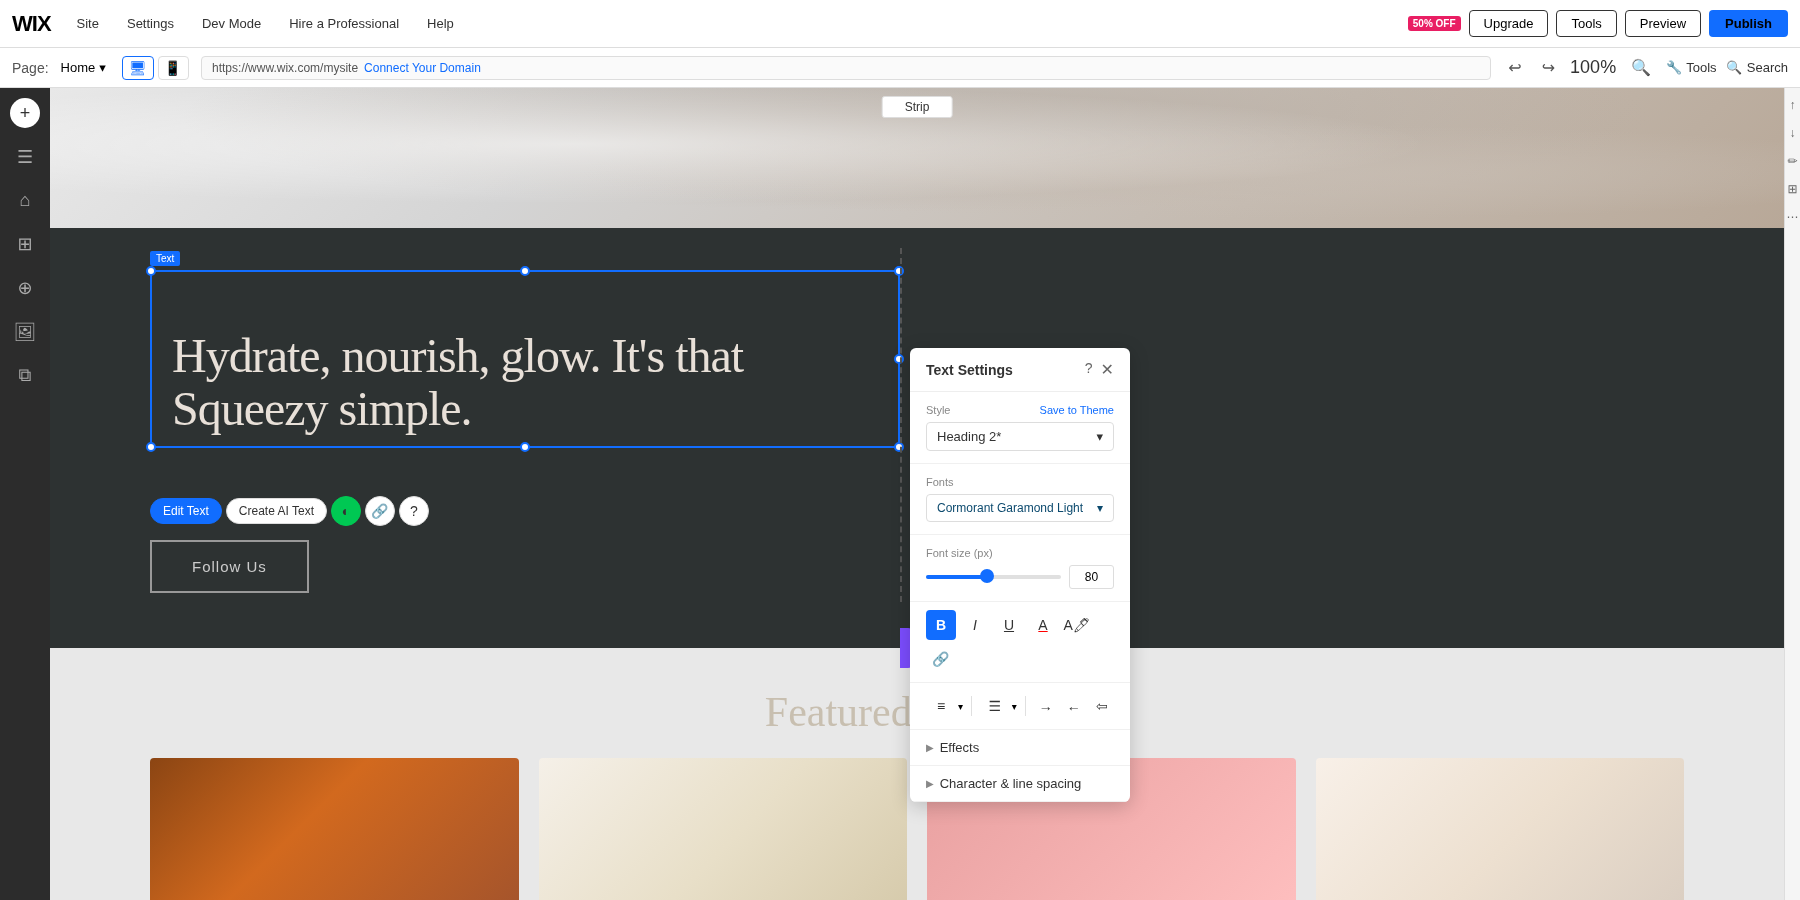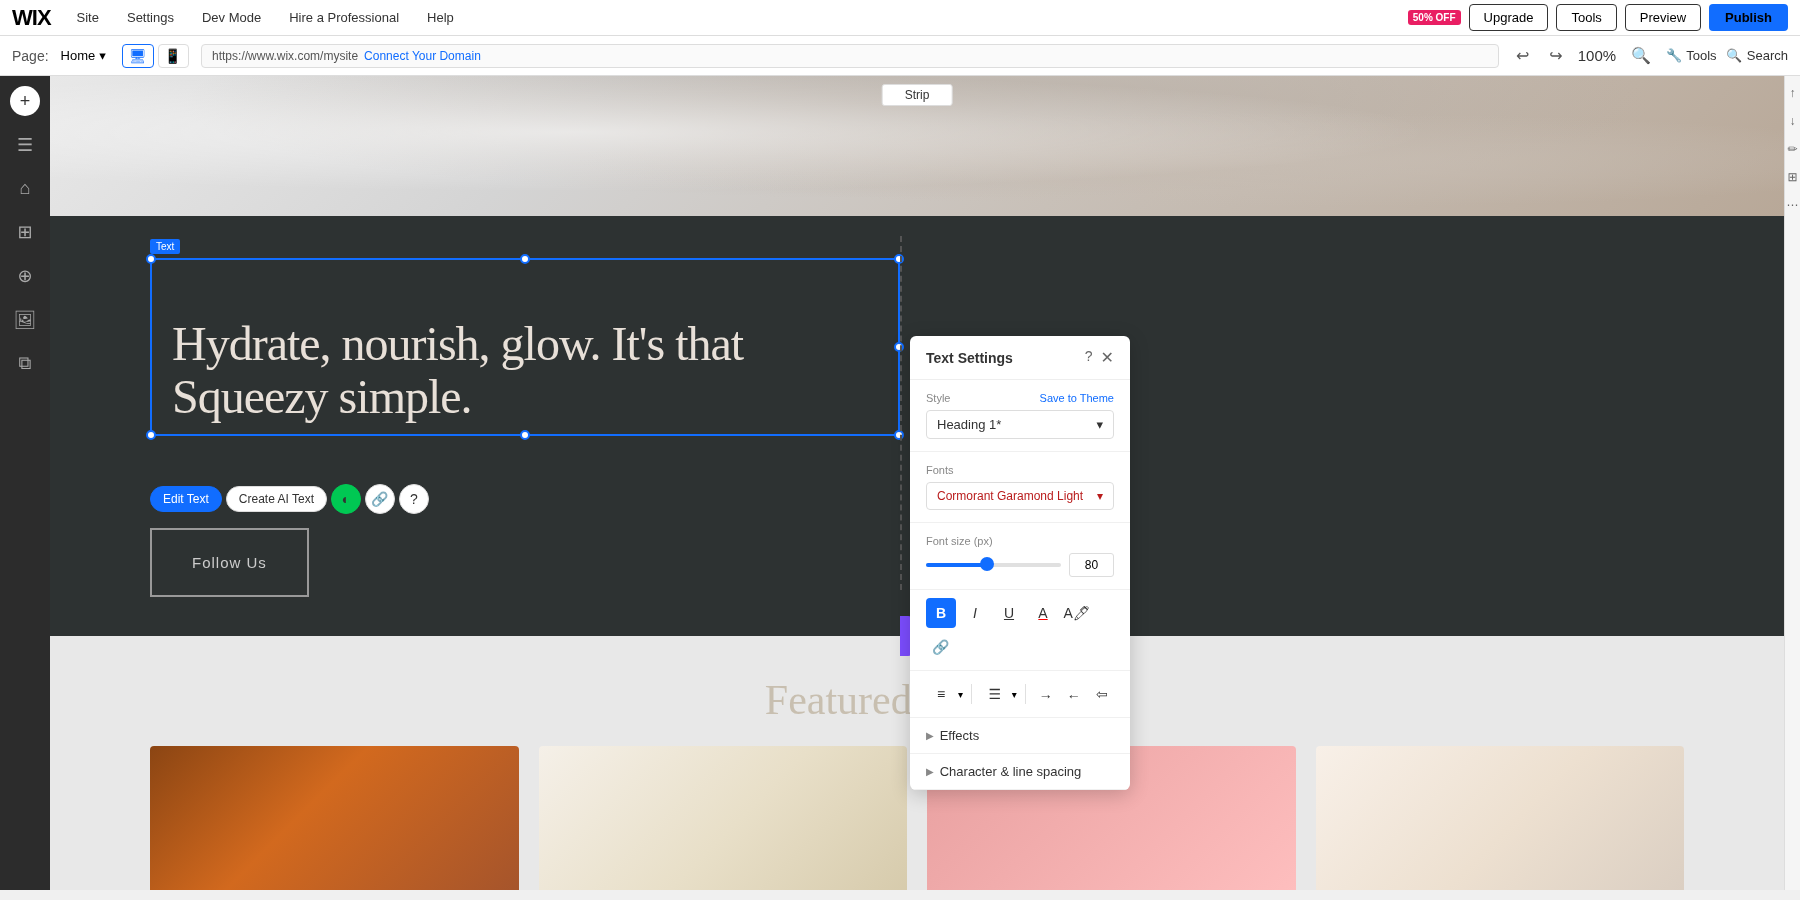--- a/index.html
+++ b/index.html
@@ -1,20 +1,20 @@
 <!DOCTYPE html>
 <html><head>
   <meta charset="utf-8">
   <style>
     * { box-sizing: border-box; margin: 0; padding: 0; }
     body { font-family: Arial, sans-serif; background: #f0f0f0; width: 1800px; height: 900px; overflow: hidden; }
 
     
     .top-bar {
-      display: flex; align-items: center; height: 36px;
+      display: flex; align-items: center; height: 48px;
       background: #fff; border-bottom: 1px solid #ddd;
       padding: 0 12px; gap: 8px; position: relative; z-index: 100;
     }
     .wix-logo { font-weight: 900; font-size: 22px; color: #000; letter-spacing: -1px; margin-right: 8px; }
     .top-nav-item { font-size: 13px; color: #333; padding: 4px 10px; cursor: pointer; border-radius: 3px; }
     .top-bar-right { margin-left: auto; display: flex; align-items: center; gap: 8px; }
     .badge-50off { background: #e91e63; color: #fff; font-size: 10px; font-weight: bold; padding: 2px 5px; border-radius: 3px; }
     .btn-upgrade { background: none; border: 1px solid #333; font-size: 13px; padding: 5px 14px; border-radius: 4px; cursor: pointer; }
     .btn-save { background: none; border: 1px solid #333; font-size: 13px; padding: 5px 14px; border-radius: 4px; cursor: pointer; }
     .btn-preview { background: none; border: 1px solid #333; font-size: 13px; padding: 5px 14px; border-radius: 4px; cursor: pointer; }
@@ -27,21 +27,21 @@
       padding: 0 12px; gap: 12px; position: relative; z-index: 99;
     }
     .page-label { font-size: 14px; color: #555; }
     .page-selector { display: flex; align-items: center; gap: 4px; font-size: 13px; cursor: pointer; }
     .device-icons { display: flex; gap: 4px; margin-left: 4px; }
     .device-btn { border: 1px solid #ddd; background: #fff; border-radius: 4px; padding: 3px 6px; cursor: pointer; font-size: 14px; }
     .device-btn.active { border-color: #116dff; color: #116dff; }
     .url-bar { flex: 1; border: 1px solid #ddd; border-radius: 4px; padding: 4px 10px; font-size: 12px; color: #555; background: #fafafa; display: flex; align-items: center; gap: 6px; }
     .connect-domain { color: #116dff; font-size: 12px; cursor: pointer; }
     .second-bar-right { margin-left: auto; display: flex; align-items: center; gap: 10px; }
-    .zoom-label { font-size: 15px; color: #333; }
+    .zoom-label { font-size: 18px; color: #333; }
     .icon-btn { background: none; border: none; cursor: pointer; font-size: 16px; color: #555; padding: 3px 5px; }
     .tools-btn { display: flex; align-items: center; gap: 4px; font-size: 13px; color: #333; cursor: pointer; border: none; background: none; }
     .search-btn { display: flex; align-items: center; gap: 4px; font-size: 13px; color: #333; cursor: pointer; border: none; background: none; }
 
     
     .main-layout { display: flex; height: calc(900px - 86px); }
 
     
     .left-sidebar {
       width: 50px; background: #2c2c2c; display: flex; flex-direction: column; align-items: center;
@@ -162,21 +162,21 @@
       background: #fff; border: 1px solid #ddd; border-radius: 50%;
       width: 30px; height: 30px; display: flex; align-items: center;
       justify-content: center; cursor: pointer; font-size: 14px; color: #333;
     }
     .tb-icon-btn.green { background: #00c853; border-color: #00c853; }
 
     
     .follow-us-btn {
       position: absolute; top: 452px; left: 100px;
       border: 2px solid #999; background: transparent; color: #ccc;
-      padding: 24px 40px; font-size: 15px; cursor: pointer; letter-spacing: 1px; text-align: center;
+      padding: 16px 40px; font-size: 15px; cursor: pointer; letter-spacing: 1px; text-align: center;
     }
     .featured-products-title {
       position: absolute; top: 600px; left: 50%; transform: translateX(-50%);
       font-family: 'Georgia', serif; font-size: 42px; color: #c8bfb0;
       white-space: nowrap; font-weight: 400;
     }
 
     
     .product-grid {
       position: absolute; top: 670px; left: 100px; right: 100px;
@@ -209,21 +209,21 @@
 
     .style-select {
       width: 100%; border: 1px solid #ddd; border-radius: 4px;
       padding: 6px 10px; font-size: 13px; color: #333;
       display: flex; align-items: center; justify-content: space-between;
       cursor: pointer; background: #fff;
     }
 
     .font-select {
       width: 100%; border: 1px solid #ddd; border-radius: 4px;
-      padding: 6px 10px; font-size: 12px; color: #b91c1c;
+      padding: 6px 10px; font-size: 12px; color: #0c4a6e;
       display: flex; align-items: center; justify-content: space-between;
       cursor: pointer; background: #fff;
     }
 
     .font-size-row { display: flex; align-items: center; gap: 8px; }
     .font-size-slider { flex: 1; height: 4px; background: #e0e0e0; border-radius: 2px; position: relative; }
     .slider-track { height: 100%; background: #116dff; border-radius: 2px; width: 45%; }
     .slider-thumb { position: absolute; top: -6px; left: 45%; width: 14px; height: 14px; background: #116dff; border-radius: 50%; cursor: pointer; transform: translateX(-50%); }
     .font-size-input { border: 1px solid #ddd; border-radius: 3px; width: 45px; padding: 4px; font-size: 12px; text-align: center; }
 
@@ -374,21 +374,21 @@
             <span class="panel-close">✕</span>
           </div>
         </div>
 
         <div class="panel-section">
           <div class="panel-label">
             <span>Style</span>
             <span class="save-to-theme">Save to Theme</span>
           </div>
           <div class="style-select">
-            <span>Heading 1*</span>
+            <span>Heading 2*</span>
             <span>▾</span>
           </div>
         </div>
 
         <div class="panel-section">
           <div class="panel-label">Fonts</div>
           <div class="font-select">
             <span>Cormorant Garamond Light</span>
             <span>▾</span>
           </div>

